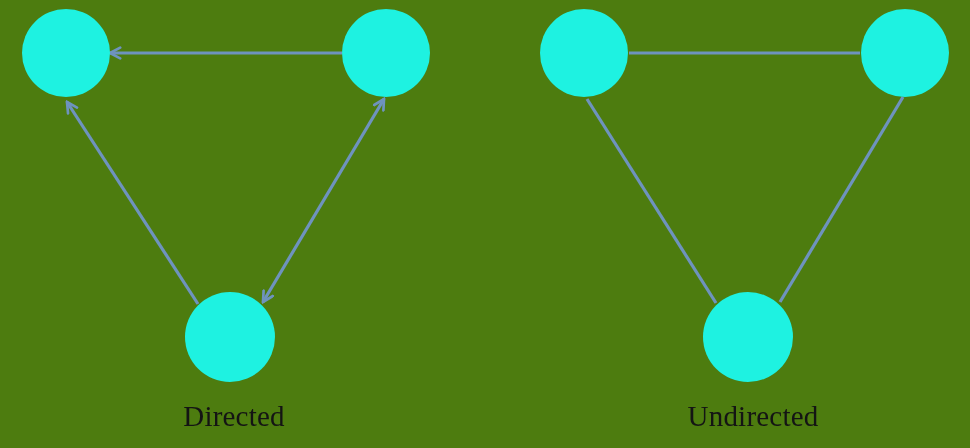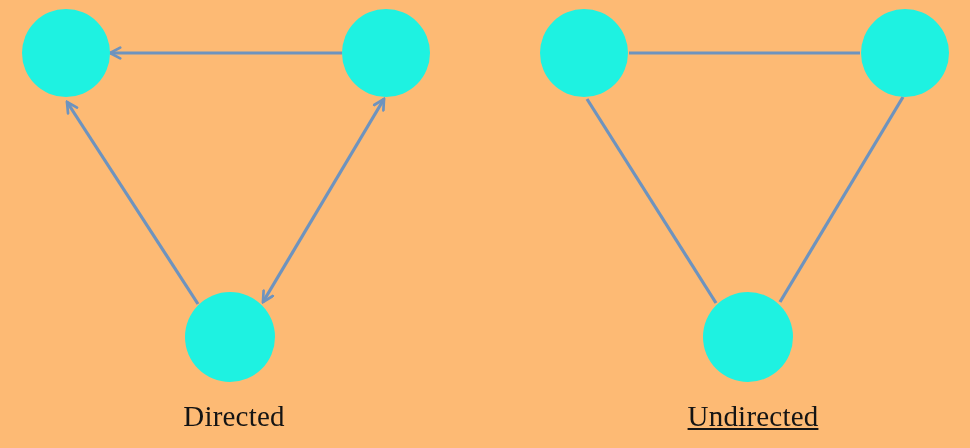--- a/index.html
+++ b/index.html
@@ -4,21 +4,21 @@
 <style>
   html, body {
     margin: 0;
     padding: 0;
     background: #ffffff;
   }
   .stage {
     position: relative;
     width: 970px;
     height: 448px;
-    background: #fdba74;
+    background: #4d7c0f;
     overflow: hidden;
     font-family: "Liberation Serif", "DejaVu Serif", serif;
   }
   .diagram-svg {
     position: absolute;
     left: 0;
     top: 0;
     width: 970px;
     height: 448px;
     display: block;
@@ -57,15 +57,15 @@
         <line x1="587" y1="99" x2="716" y2="303" stroke="#6E93BE" stroke-width="3.2"></line>
         <line x1="903" y1="97" x2="780" y2="302" stroke="#6E93BE" stroke-width="3.2"></line>
         <circle cx="584" cy="53" r="44" fill="#1EF2E1"></circle>
         <circle cx="905" cy="53" r="44" fill="#1EF2E1"></circle>
         <circle cx="748" cy="337" r="45" fill="#1EF2E1"></circle>
       </g>
     </svg>
 
   <div class="graph-label" style="left: 234px; top: 401px; color: rgb(20, 20, 20);">Directed</div>
 
-  <div class="graph-label" style="left: 753px; top: 401px; color: rgb(20, 20, 20); text-decoration: underline;">Undirected</div>
+  <div class="graph-label" style="left: 753px; top: 401px; color: rgb(20, 20, 20);">Undirected</div>
 
 </div>
 
 </body></html>

